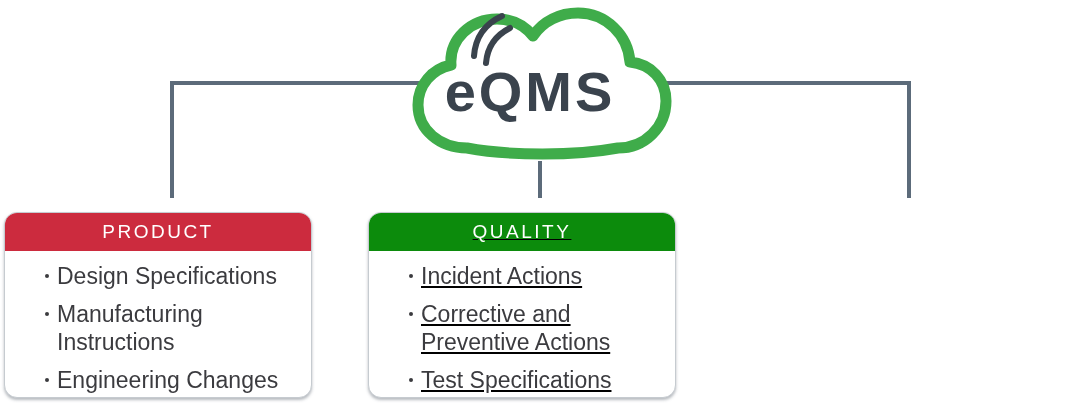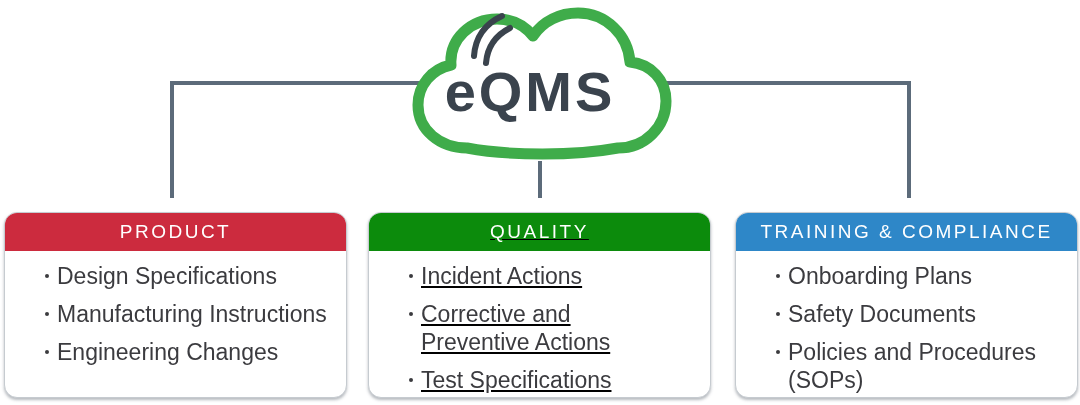--- a/index.html
+++ b/index.html
@@ -41,21 +41,21 @@
     font-weight:700;
     font-size:56px;
     letter-spacing:3px;
     fill:var(--c-cloud_text,#3A434D);
   }
 
   
   .card{
     position:absolute;
     top:212px;
-    width:343px;height:186px;
+    width:308px;height:186px;
     background:#ffffff;
     border:1px solid var(--c-card_border,#C6CBD0);
     border-radius:13px;
     box-shadow:0 2px 3px rgba(95,105,115,.45);
     overflow:hidden;
     box-sizing:border-box;
   }
   .card-product  {left:4px;}
   .card-quality  {left:368px;text-decoration:underline;}
   .card-training {left:735px;}
@@ -136,24 +136,14 @@
     <header class="card-header" style="background: rgb(12, 139, 12);">
       <span>QUALITY</span>
     </header>
     <ul class="card-list">
       <li>Incident Actions</li>
       <li>Corrective and Preventive Actions</li>
       <li>Test Specifications</li>
     </ul>
   </section>
 
-  <section class="card card-training">
-    <header class="card-header" style="background: rgb(46, 135, 200);">
-      <span>TRAINING &amp; COMPLIANCE</span>
-    </header>
-    <ul class="card-list">
-      <li>Onboarding Plans</li>
-      <li>Safety Documents</li>
-      <li>Policies and Procedures (SOPs)</li>
-    </ul>
-  </section>
 
 </div>
 
 </body></html>

